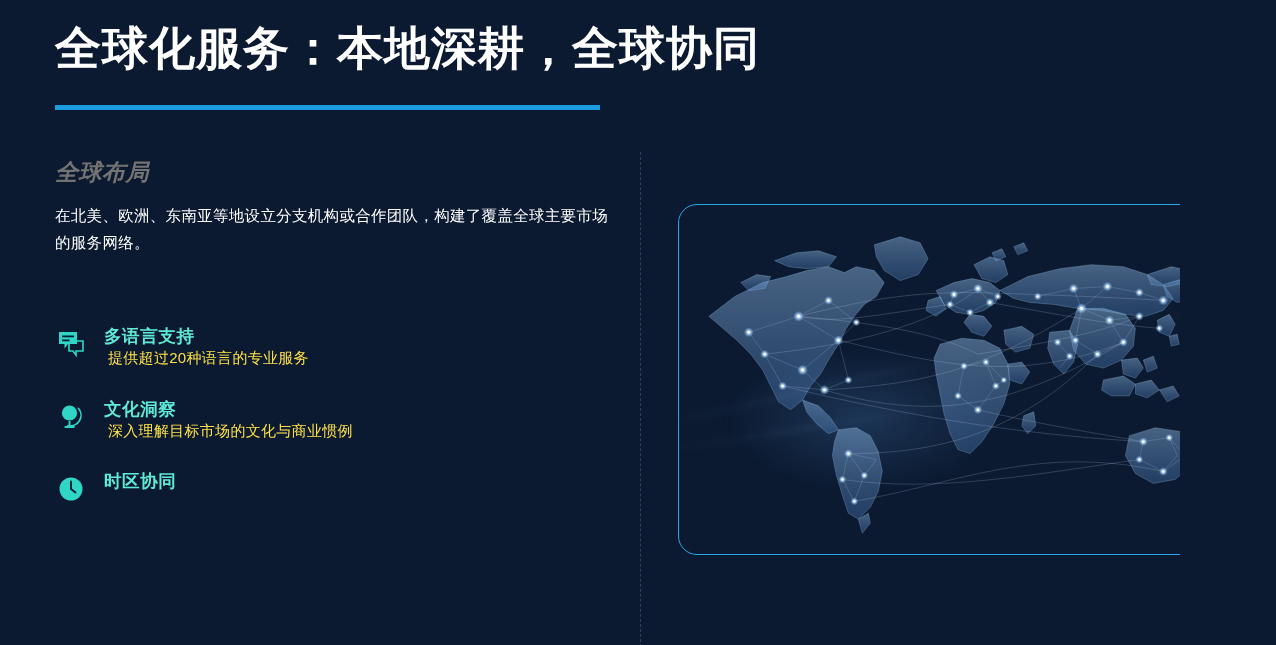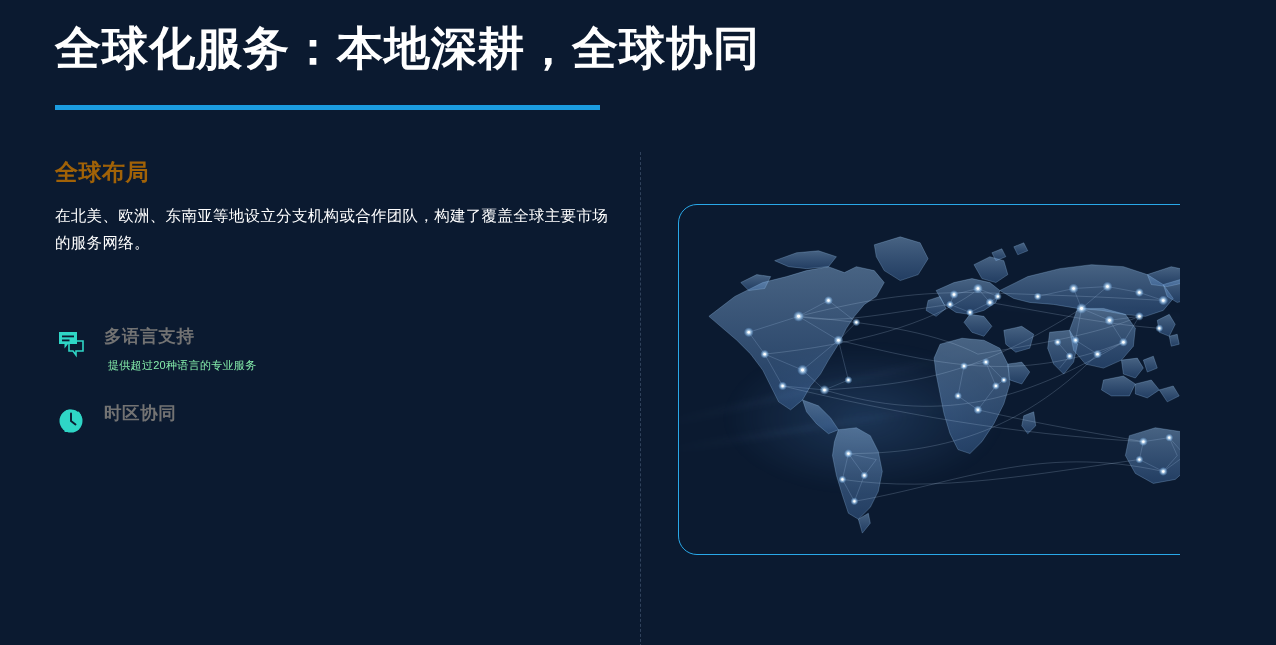--- a/index.html
+++ b/index.html
@@ -36,23 +36,24 @@
     width:1px; height:495px;
     border-left:1px dashed #30425c;
   }
 
   
   .left-col { position:absolute; left:55px; top:158px; width:560px; }
 
   .section-heading {
     font-size:23px;
     font-weight:bold;
-    color:#a16207;
+    color:#737373;
     line-height:1.3;
     letter-spacing:0.5px;
+    font-style:italic;
   }
   .section-body {
     margin-top:14px;
     font-size:15.5px;
     color:#ffffff;
     line-height:1.75;
     letter-spacing:0.3px;
   }
 
   .section-gap { height:48px; }
@@ -63,29 +64,29 @@
 
   .feature-icon {
     position:absolute;
     left:0; top:2px;
     width:32px; height:32px;
     display:flex; align-items:center; justify-content:center;
   }
   .feature-title {
     font-size:17.5px;
     font-weight:bold;
-    color:#737373;
+    color:#5eead4;
     letter-spacing:0.6px;
     line-height:1.2;
   }
   .feature-desc {
-    margin-top:11px;
+    margin-top:1px;
     margin-left:4px;
-    font-size:11px;
-    color:#86efac;
+    font-size:15px;
+    color:#fde047;
     letter-spacing:0.3px;
     line-height:1.3;
   }
 
   
   .map-card {
     position:absolute;
     left:678px; top:204px;
     width:560px; height:351px;
     border:1.5px solid #29a8e8;
@@ -166,20 +167,22 @@
 
         <div class="feature-item">
           <span class="feature-icon">
             <svg width="30" height="30" viewBox="0 0 30 30">
               <circle cx="13.5" cy="11" r="7.6" fill="#2fd6c6"></circle>
               <path d="M22.5 6.5 A10.5 10.5 0 0 1 12 23.5" fill="none" stroke="#2fd6c6" stroke-width="1.7" stroke-linecap="round"></path>
               <rect x="12.6" y="19" width="1.8" height="5.2" fill="#2fd6c6"></rect>
               <rect x="8.4" y="24" width="10.4" height="1.9" rx="0.9" fill="#2fd6c6"></rect>
             </svg>
           </span>
+          <div class="feature-title">文化洞察</div>
+          <div class="feature-desc">深入理解目标市场的文化与商业惯例</div>
         </div>
 
         <div class="feature-item">
           <span class="feature-icon">
             <svg width="30" height="30" viewBox="0 0 30 30">
               <circle cx="15" cy="15" r="11.5" fill="#2fd6c6"></circle>
               <path d="M15 7.5 L15 15 L19.5 18.5" fill="none" stroke="#0b1a30" stroke-width="1.9" stroke-linecap="round" stroke-linejoin="round"></path>
             </svg>
           </span>
           <div class="feature-title">时区协同</div>

